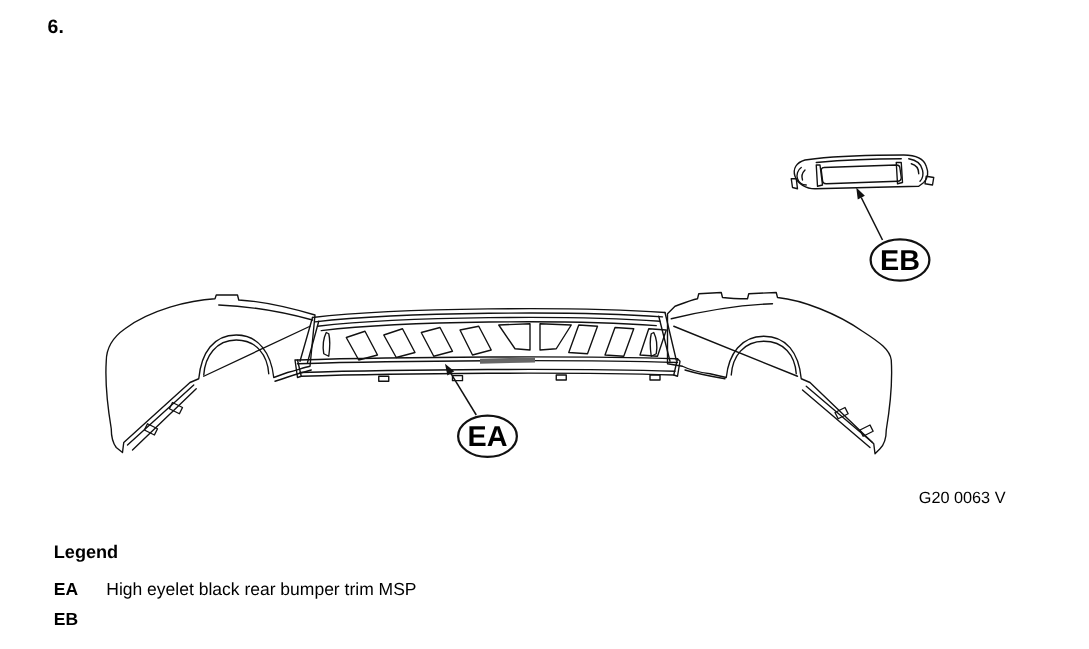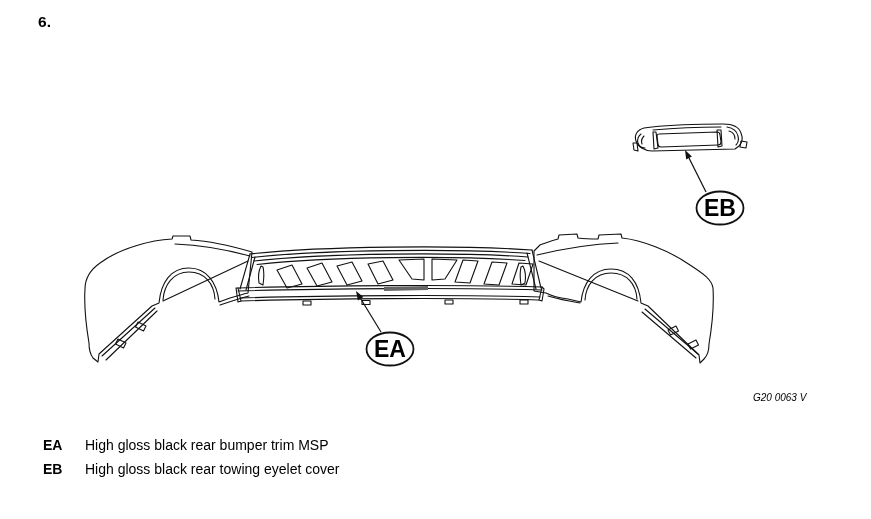--- a/index.html
+++ b/index.html
@@ -13,22 +13,22 @@
   }
   .heading{
     position:absolute;top:13px;left:38px;
     display:flex;
     font-size:15.5px;font-weight:bold;line-height:18px;
     letter-spacing:0.1px;
   }
   .heading .h-num{width:47px;}
   .diagram-svg{position:absolute;left:0;top:0;}
   .figure-code{
-    position:absolute;left:753px;top:391px;
-    font-size:10px;line-height:13px;font-style:italic;
+    position:absolute;left:735px;top:391px;
+    font-size:13px;line-height:13px;
   }
   .legend{position:absolute;left:43px;top:433px;font-size:14px;}
   .legend-title{font-weight:bold;font-size:14.5px;line-height:18px;margin-bottom:8px;}
   .legend-row{display:flex;line-height:24px;}
   .legend-code{font-weight:bold;width:42px;}
   .callout-label{
     font-family:"Liberation Sans",sans-serif;
     font-weight:bold;font-size:23px;
   }
 </style>
@@ -141,23 +141,23 @@
       <path d="M689,158 L706,192" stroke="#111" stroke-width="1.2" fill="none"></path>
       <polygon points="685,150 691.9,156.6 686.2,159.5" fill="#111"></polygon>
       <ellipse cx="720" cy="208" rx="23.5" ry="16.5" fill="#fff" stroke="#111" stroke-width="1.8"></ellipse>
       <text class="callout-label" x="720" y="216" text-anchor="middle" fill="#000">EB</text>
     </g>
   </svg>
 
   <div class="figure-code">G20 0063 V</div>
 
   <div class="legend">
+    <div class="legend-title">Legend</div>
     <div class="legend-row">
       <span class="legend-code">EA</span>
-      <span class="legend-desc">High gloss black rear bumper trim MSP</span>
+      <span class="legend-desc">High eyelet black rear bumper trim MSP</span>
     </div>
     <div class="legend-row">
       <span class="legend-code">EB</span>
-      <span class="legend-desc">High gloss black rear towing eyelet cover</span>
     </div>
   </div>
 
 </div>
 
 </body></html>

